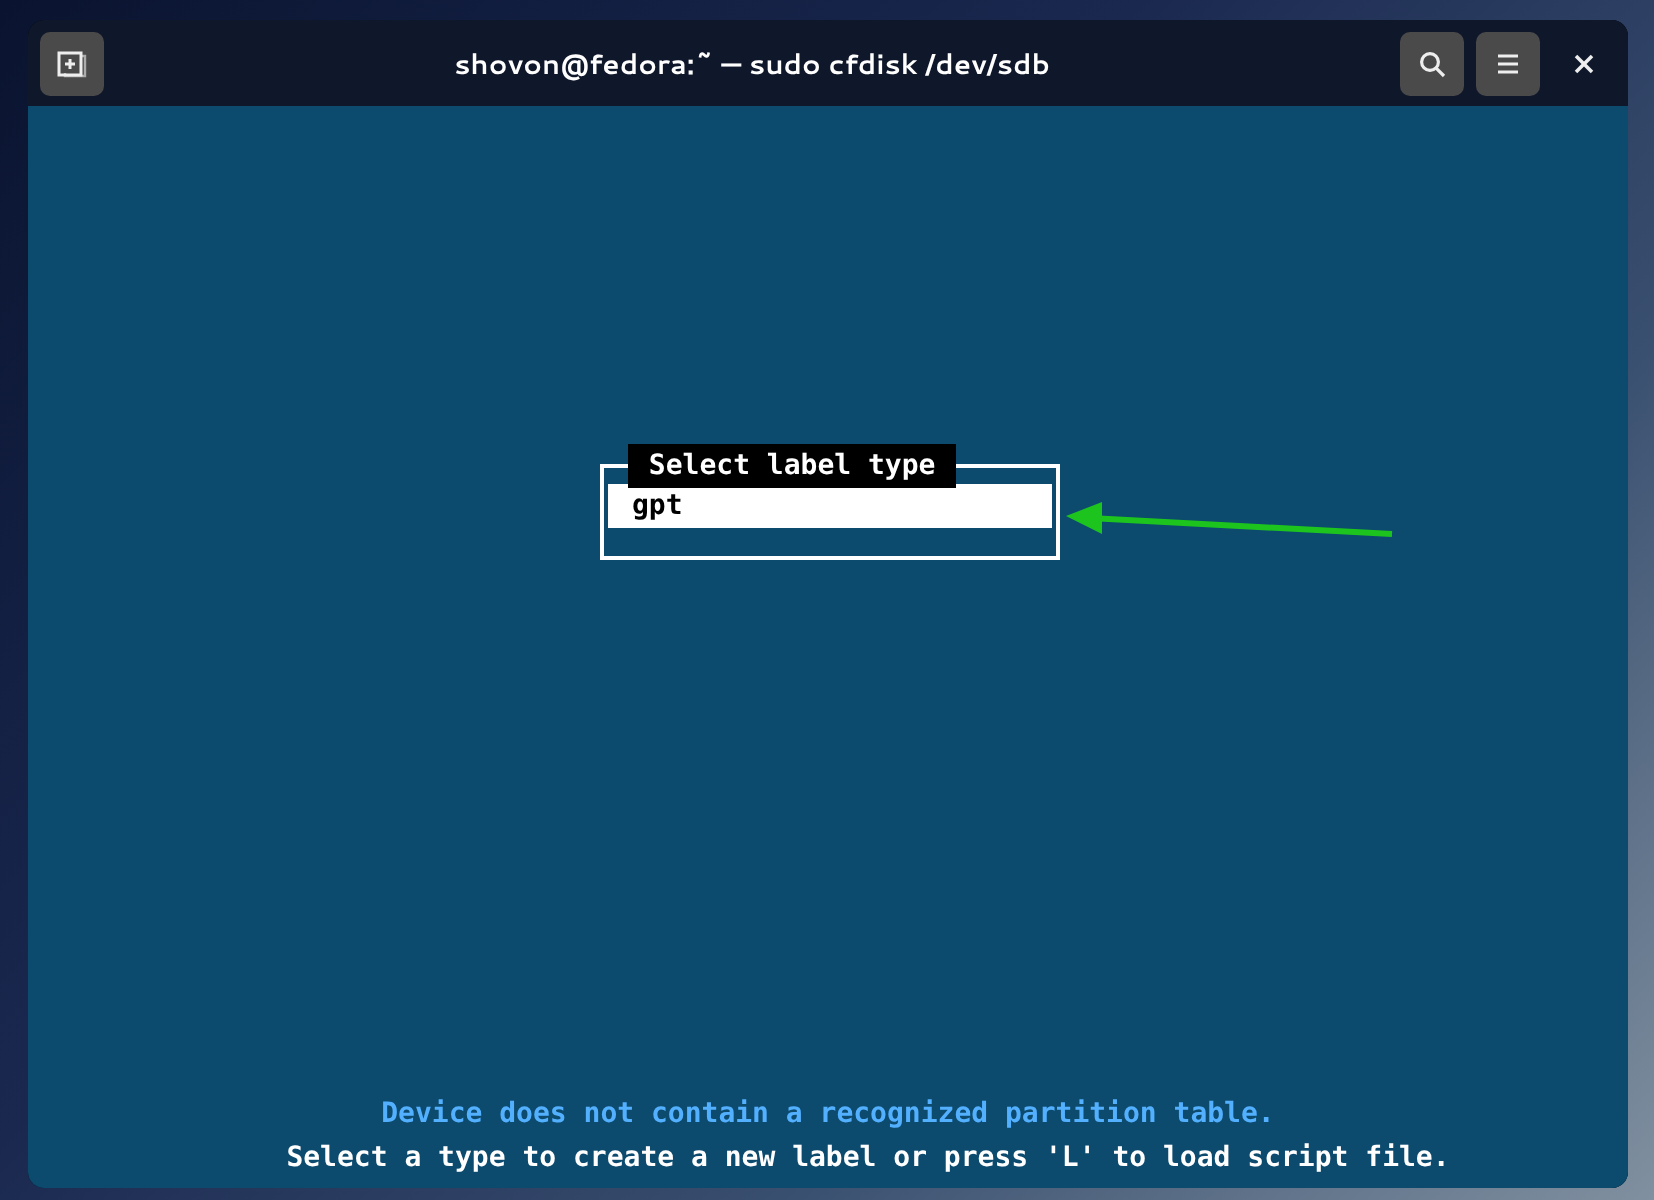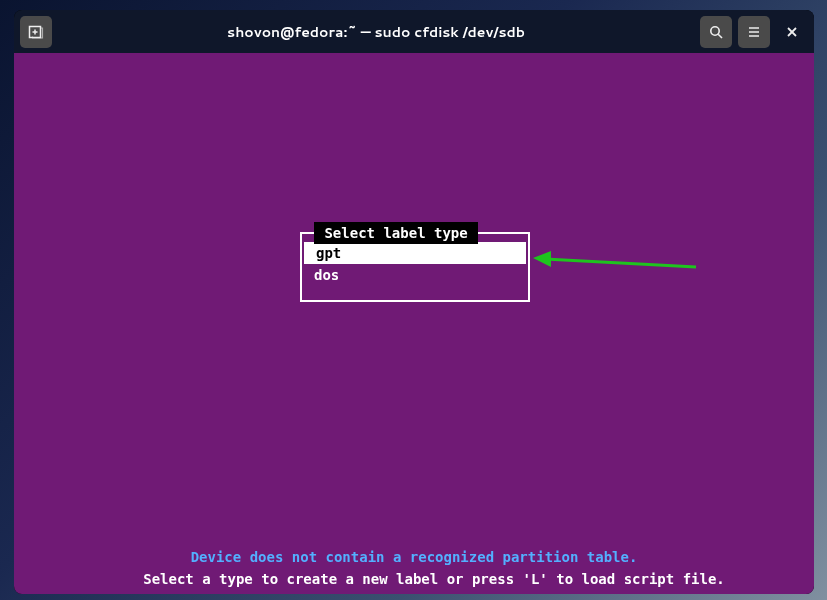--- a/index.html
+++ b/index.html
@@ -52,21 +52,21 @@
     color: #fff;
     font-family: "Cantarell","DejaVu Sans",sans-serif;
     font-weight: 700;
     font-size: 14px;
   }
 
   
   .term {
     flex: 1;
     position: relative;
-    background: #701a75;
+    background: #0c4a6e;
     color: #fff;
     font-size: 14px;
     line-height: 22px;
   }
 
   
   .dialog {
     position: absolute;
     top: 179px;
     left: 286px;
@@ -163,21 +163,20 @@
       </svg>
     </div>
   </div>
 
   <div class="term">
 
     <div class="dialog">
       <div class="dialog-frame">
         <span class="dialog-title"> Select label type </span>
         <div class="menu-item selected"><span>gpt</span></div>
-        <div class="menu-item"><span>dos</span></div>
       </div>
     </div>
 
     <svg class="arrow" viewBox="0 0 170 30">
       <line x1="165" y1="22" x2="14" y2="14" stroke="#1ec41e" stroke-width="3"></line>
       <polygon points="2,13 20,6 20,22" fill="#1ec41e"></polygon>
     </svg>
 
     <div class="status">
       <div class="line warn">Device does not contain a recognized partition table.</div>

